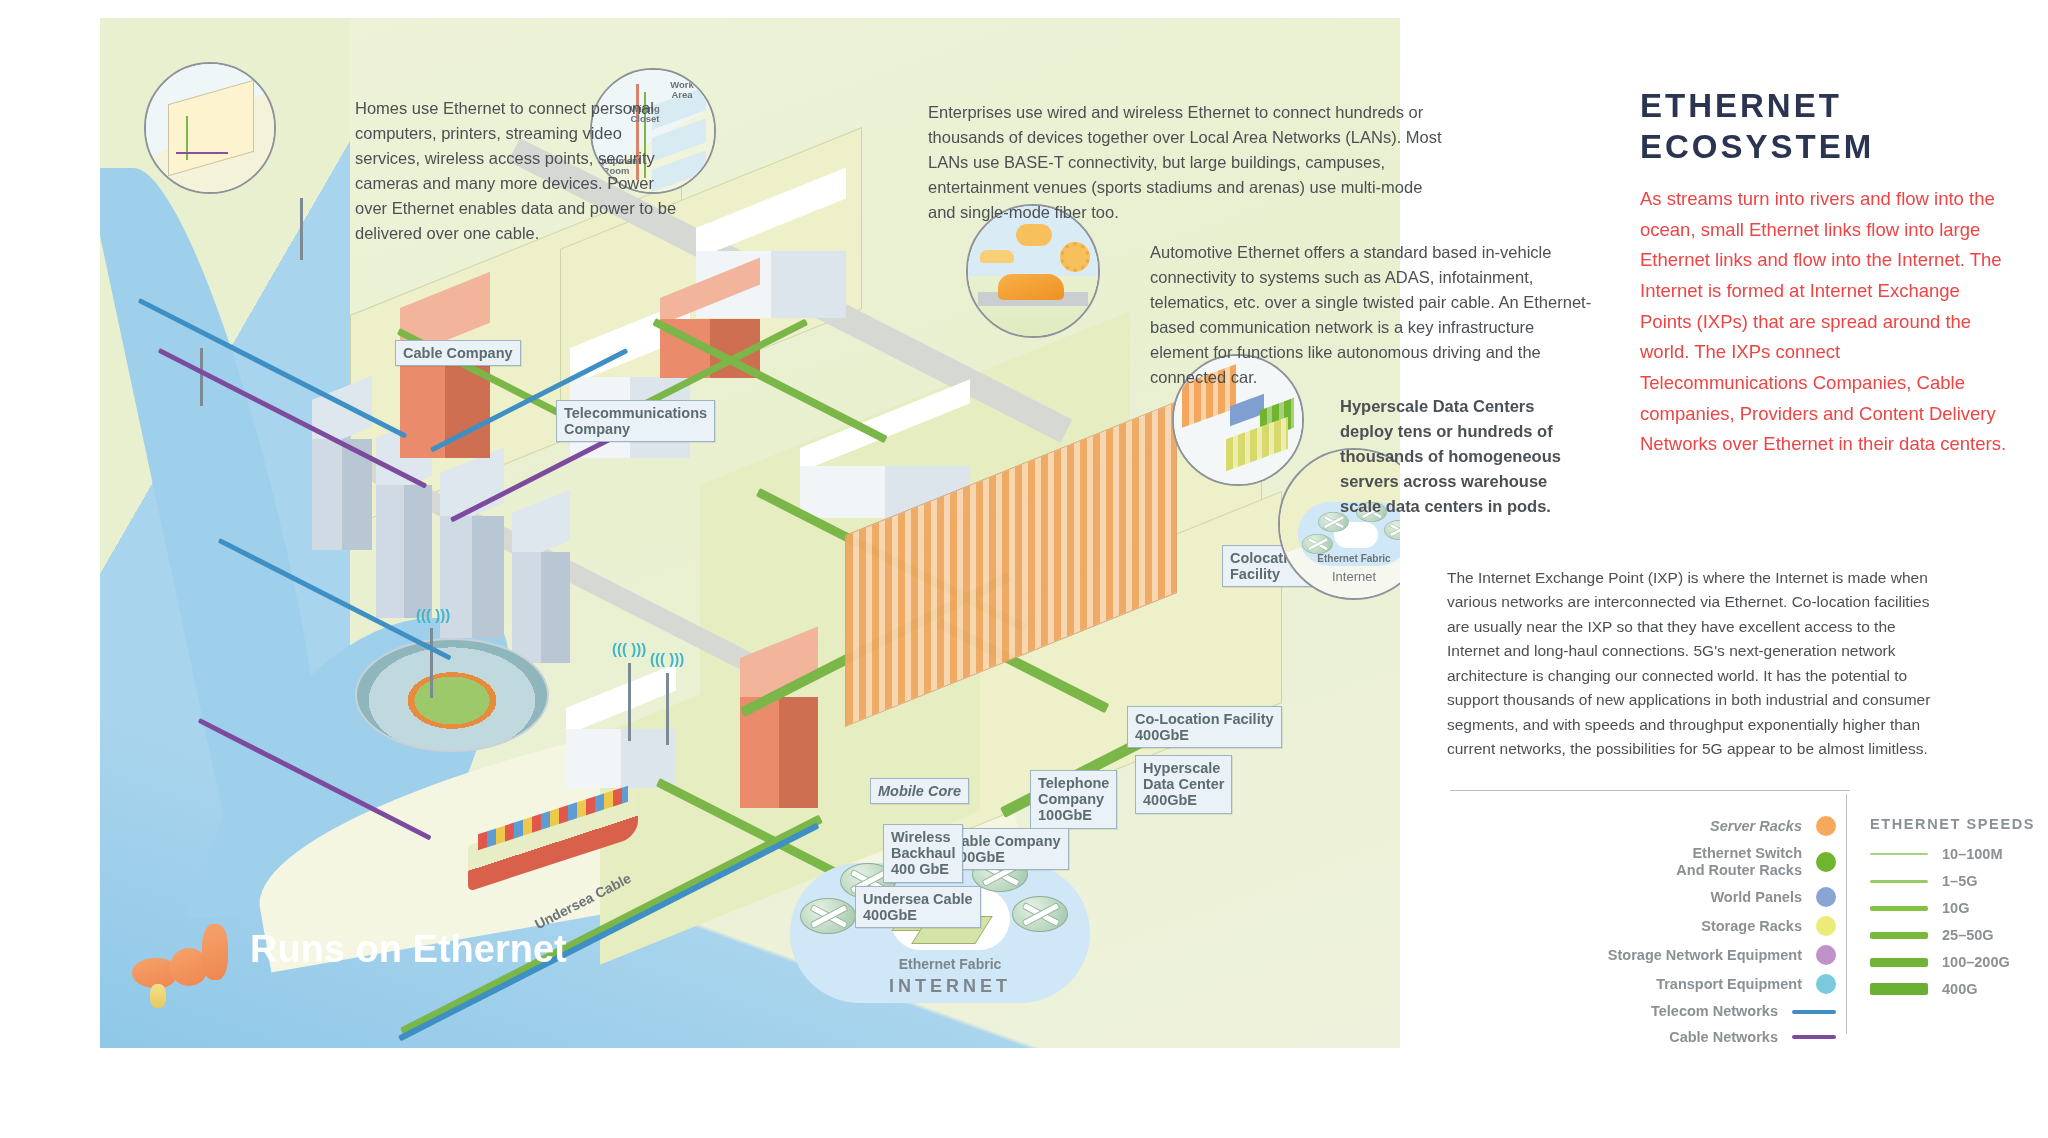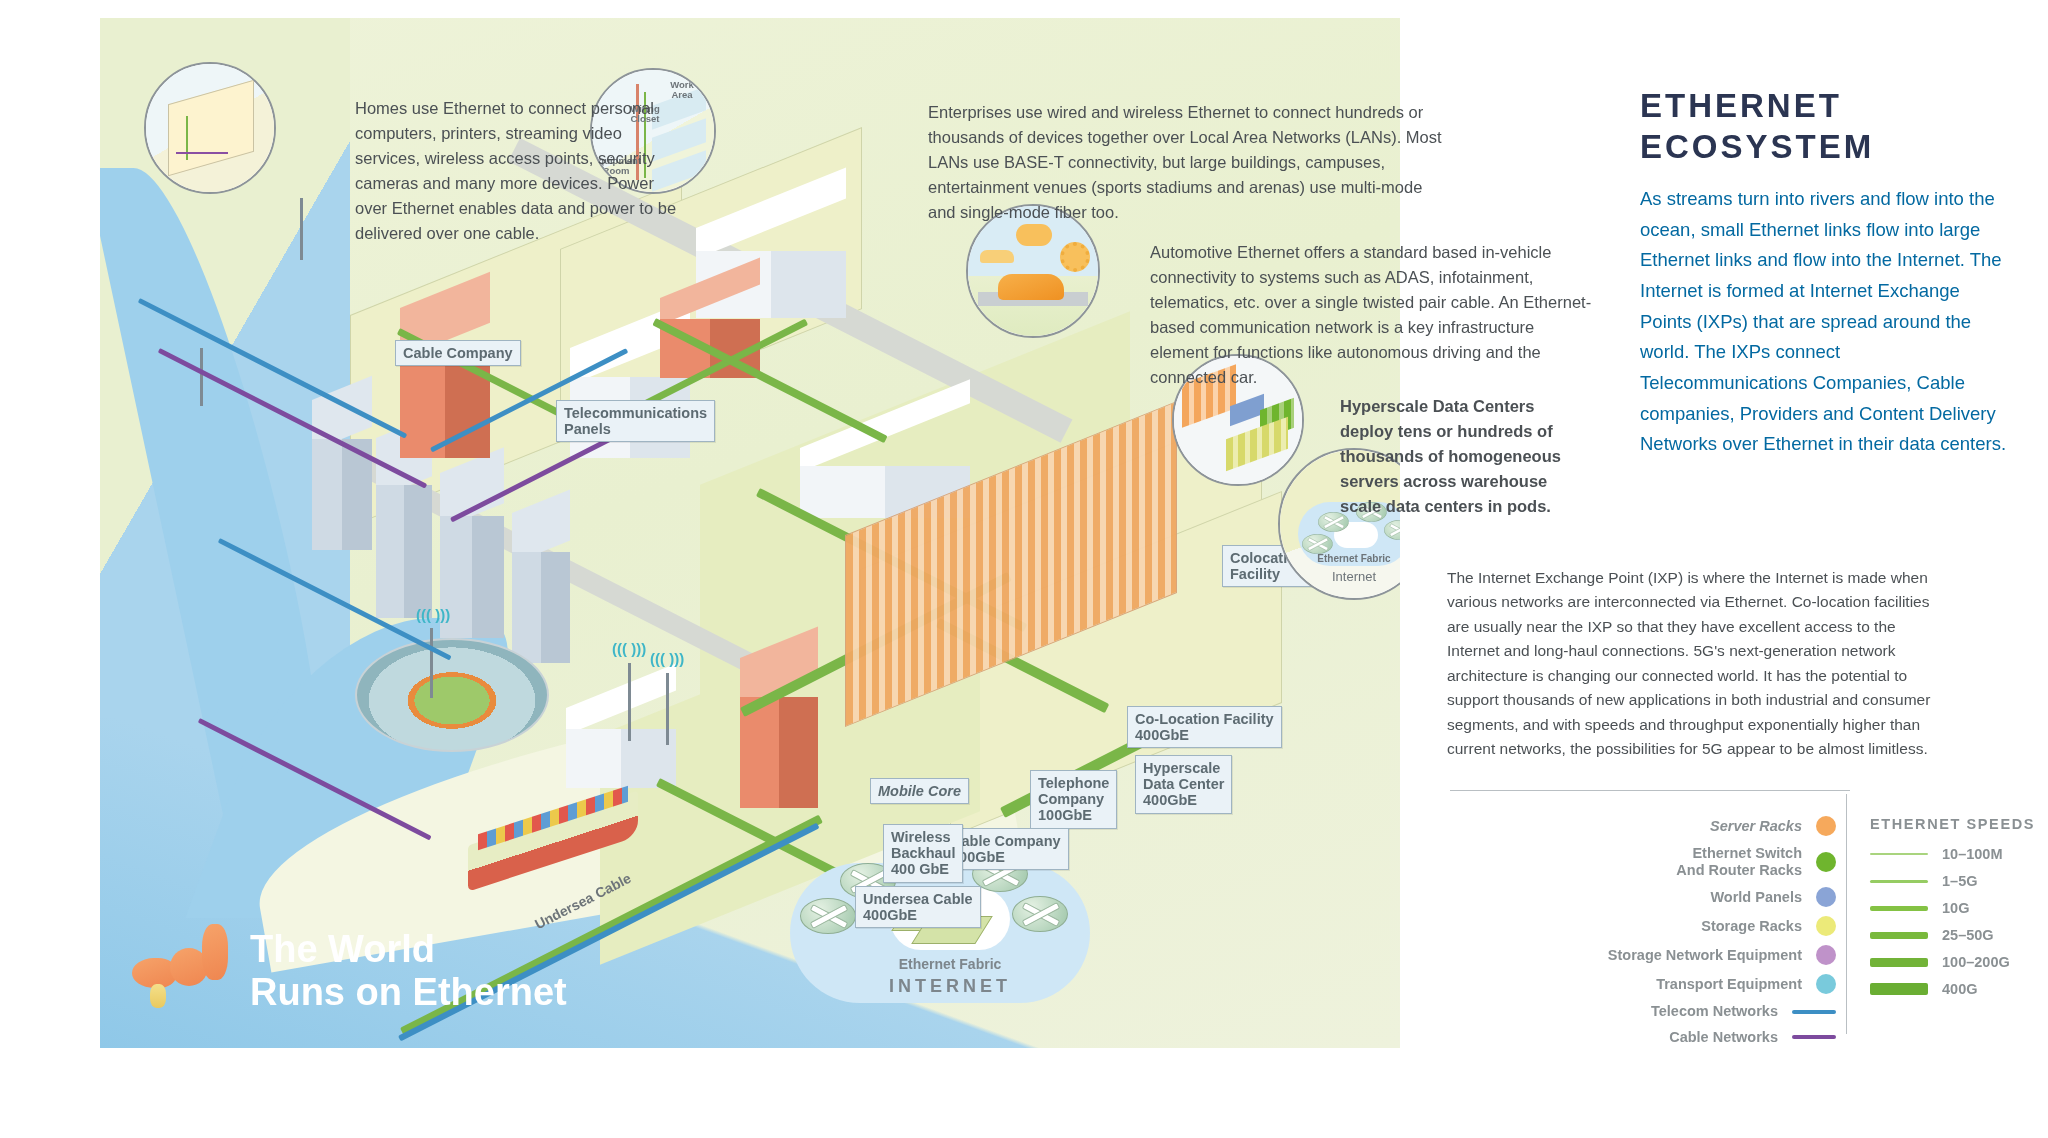--- a/index.html
+++ b/index.html
@@ -69,21 +69,21 @@
   .serp span{position:absolute;border-radius:50%;
      background:linear-gradient(160deg,#f6a36a,#ef8650);}
 
   
   .callout{position:absolute;color:#4b5054;font-size:16.5px;line-height:1.52;
      font-family:"Liberation Sans",sans-serif;}
 
   
   #right{position:absolute;left:1640px;top:86px;width:370px;}
   #title{color:#2b3552;font-size:33px;font-weight:bold;letter-spacing:3px;line-height:1.24;}
-  #intro{margin-top:16px;color:#0369a1;font-size:18.5px;line-height:1.66;}
+  #intro{margin-top:16px;color:#ef4444;font-size:18.5px;line-height:1.66;}
   #ixp{position:absolute;left:1447px;top:566px;width:500px;color:#4b5054;
      font-size:15.5px;line-height:1.58;}
 
   
   #legend{position:absolute;left:1450px;top:790px;width:560px;height:270px;}
   #legend .divider{position:absolute;left:0;top:0;width:400px;height:1px;background:#b9bfc3;}
   #legend .vdiv{position:absolute;left:396px;top:4px;width:1px;height:240px;background:#b9bfc3;}
   #legA{position:absolute;left:0;top:26px;width:386px;}
   .lrow{display:flex;align-items:center;justify-content:flex-end;gap:14px;margin-bottom:9px;}
   .lrow .lbl{color:#8a9093;font-size:14.5px;font-weight:bold;text-align:right;line-height:1.15;}
@@ -229,30 +229,29 @@
     <div style="position:absolute;left:378px;top:792px;width:150px;height:16px;
                 background:repeating-linear-gradient(90deg,#e2574c 0 9px,#5e9dd4 9px 18px,#ecc94b 18px 27px);transform:skewY(-18deg);"></div>
 
     <div class="serp" style="left:28px;top:900px;width:120px;height:90px;">
       <span style="left:4px;top:40px;width:44px;height:30px;border-radius:50% 40% 40% 50%;"></span>
       <span style="left:42px;top:30px;width:38px;height:38px;"></span>
       <span style="left:74px;top:6px;width:26px;height:56px;border-radius:40%;"></span>
       <span style="left:22px;top:66px;width:16px;height:24px;border-radius:40%;background:linear-gradient(#f4e08a,#e9c95f);"></span>
     </div>
     <div style="position:absolute;left:150px;top:910px;color:#fff;font-size:38px;font-weight:bold;line-height:1.12;">
-      <div>The World</div>
       <div>Runs on Ethernet</div>
     </div>
 
     <div style="position:absolute;left:432px;top:900px;color:#6d7479;font-size:14px;font-weight:bold;
                 transform:rotate(-27deg);transform-origin:left top;">Undersea Cable</div>
 
     <div class="chip" style="left:295px;top:322px;">Cable Company</div>
     <div class="chip" style="left:456px;top:382px;">Telecommunications
-Panels</div>
+Company</div>
     <div class="chip" style="left:1122px;top:527px;">Colocation
 Facility</div>
     <div class="chip" style="left:1027px;top:688px;">Co-Location Facility
 400GbE</div>
     <div class="chip" style="left:1035px;top:737px;">Hyperscale
 Data Center
 400GbE</div>
     <div class="chip" style="left:930px;top:752px;">Telephone
 Company
 100GbE</div>

